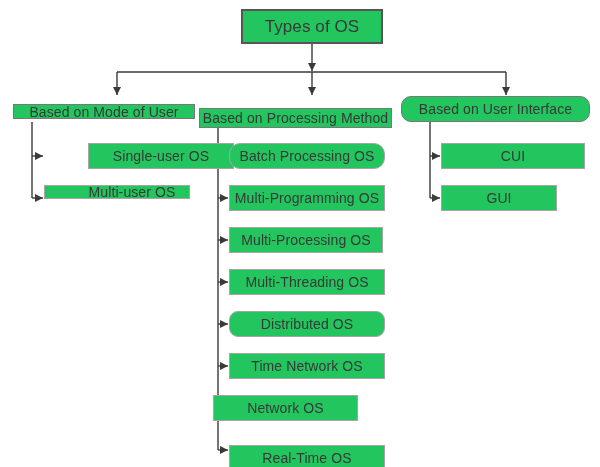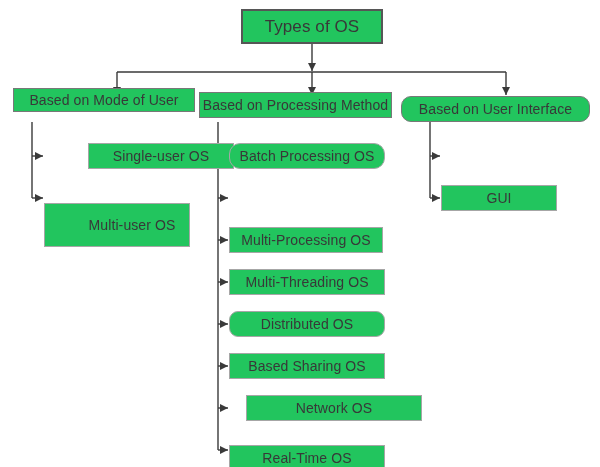--- a/index.html
+++ b/index.html
@@ -65,30 +65,32 @@
     <path d="M218 408 L228 408" marker-end="url(#arrow)"></path>
     <path d="M218 450 L228 450" marker-end="url(#arrow)"></path>
 
     <path d="M430 122 L430 198"></path>
     <path d="M430 156 L440 156" marker-end="url(#arrow)"></path>
     <path d="M430 198 L440 198" marker-end="url(#arrow)"></path>
   </svg>
 
   <div class="node root" style="left:241px;top:9px;width:142px;height:35px;">Types of OS</div>
 
-  <div class="node branch" style="left:13px;top:88px;width:182px;height:24px;">Based on Mode of User</div>
-  <div class="node branch" style="left:199px;top:92px;width:193px;height:26px;">Based on Processing Method</div>
+  <div class="node branch" style="left:13px;top:104px;width:182px;height:15px;">Based on Mode of User</div>
+  <div class="node branch" style="left:199px;top:108px;width:193px;height:20px;">Based on Processing Method</div>
   <div class="node branch" style="left:401px;top:96px;width:189px;height:26px;border-radius:10px;">Based on User Interface</div>
 
   <div class="node leaf" style="left:44px;top:143px;width:146px;height:26px;margin-left:44px;">Single-user OS</div>
-  <div class="node leaf" style="left:44px;top:203px;width:146px;height:44px;padding-left:30px;">Multi-user OS</div>
+  <div class="node leaf" style="left:44px;top:185px;width:146px;height:14px;padding-left:30px;">Multi-user OS</div>
 
   <div class="node leaf" style="left:229px;top:143px;width:156px;height:26px;border-radius:11px;">Batch Processing OS</div>
+  <div class="node leaf" style="left:229px;top:185px;width:156px;height:26px;">Multi-Programming OS</div>
   <div class="node leaf" style="left:229px;top:227px;width:154px;height:26px;">Multi-Processing OS</div>
   <div class="node leaf" style="left:229px;top:269px;width:156px;height:26px;">Multi-Threading OS</div>
   <div class="node leaf" style="left:229px;top:311px;width:156px;height:26px;border-radius:9px;">Distributed OS</div>
-  <div class="node leaf" style="left:229px;top:353px;width:156px;height:26px;">Based Sharing OS</div>
-  <div class="node leaf" style="left:246px;top:395px;width:176px;height:26px;">Network OS</div>
+  <div class="node leaf" style="left:229px;top:353px;width:156px;height:26px;">Time Network OS</div>
+  <div class="node leaf" style="left:213px;top:395px;width:145px;height:26px;">Network OS</div>
   <div class="node leaf" style="left:229px;top:437px;width:156px;height:26px;margin-top:8px;">Real-Time OS</div>
 
+  <div class="node leaf" style="left:441px;top:143px;width:144px;height:26px;">CUI</div>
   <div class="node leaf" style="left:441px;top:185px;width:116px;height:26px;">GUI</div>
 
 </div>
 
 </body></html>

